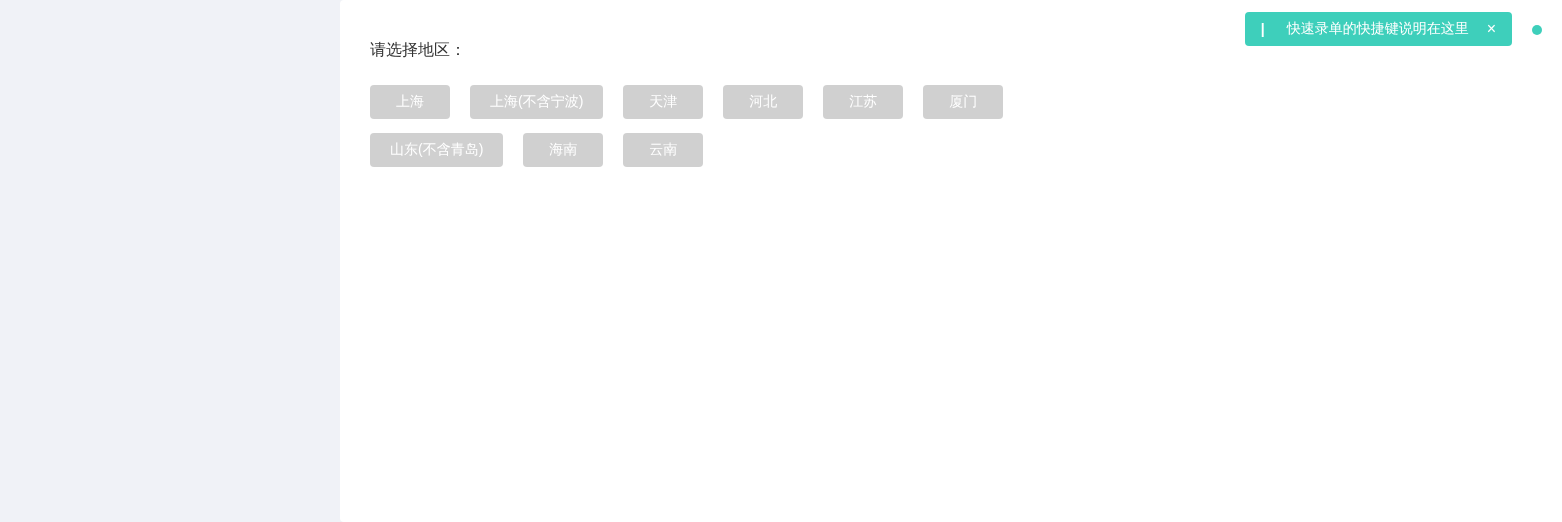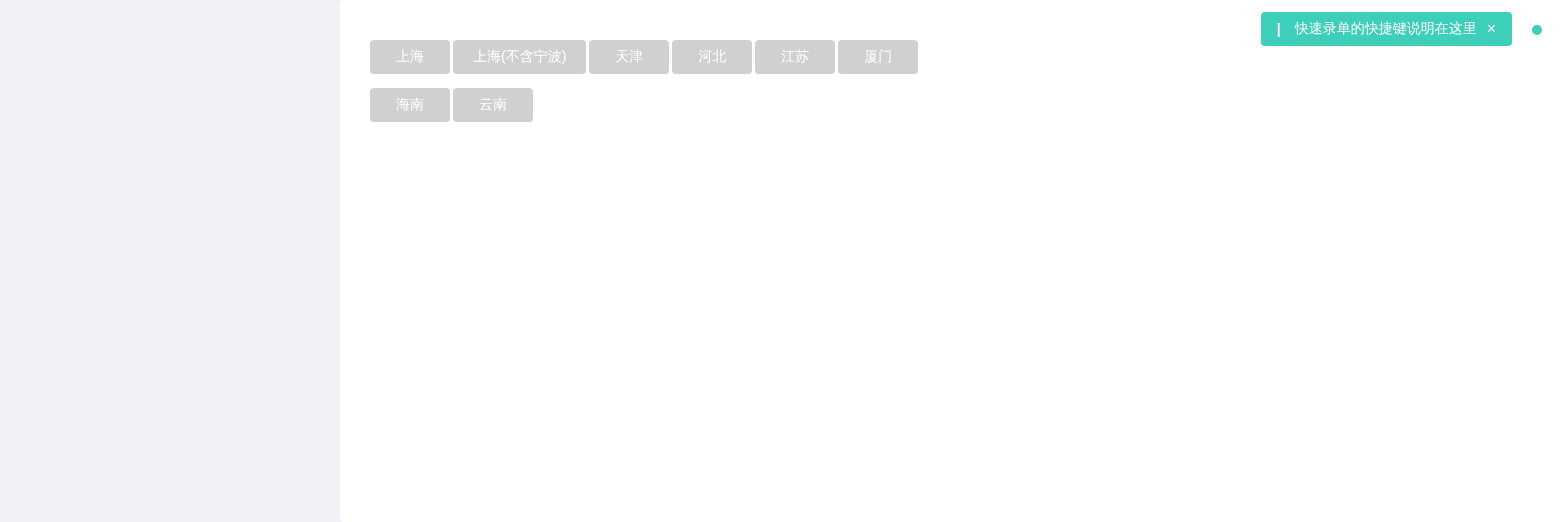--- a/index.html
+++ b/index.html
@@ -43,21 +43,21 @@
     .region-title {
       font-size: 16px;
       color: #333;
       margin-bottom: 24px;
       font-weight: normal;
     }
 
     .region-buttons-row {
       display: flex;
       flex-wrap: nowrap;
-      gap: 3px;
+      gap: 20px;
       margin-bottom: 14px;
       align-items: flex-end;
     }
 
     .region-btn {
       background: #d0d0d0;
       color: #fff;
       border: none;
       border-radius: 4px;
       padding: 8px 20px;
@@ -74,21 +74,21 @@
       position: absolute;
       top: 12px;
       right: 50px;
       background: #3ecfbb;
       color: #fff;
       padding: 8px 16px;
       border-radius: 4px;
       font-size: 14px;
       display: flex;
       align-items: center;
-      gap: 10px;
+      gap: 18px;
       white-space: nowrap;
       z-index: 100;
     }
 
     .tooltip-banner::before {
       content: '|';
       font-weight: bold;
       margin-right: 4px;
     }
 
@@ -118,30 +118,32 @@
       background: #3ecfbb;
     }
   </style>
 </head>
 <body>
 
 <div class="sidebar"></div>
 
 <div class="main-content">
   <div class="region-section">
+    <div class="region-title">请选择地区：</div>
 
     <div class="region-buttons-row" id="row-0">
         <button class="region-btn">上海</button>
         <button class="region-btn">上海(不含宁波)</button>
         <button class="region-btn">天津</button>
         <button class="region-btn">河北</button>
         <button class="region-btn">江苏</button>
         <button class="region-btn">厦门</button>
       </div>
     <div class="region-buttons-row" id="row-1">
+        <button class="region-btn">山东(不含青岛)</button>
         <button class="region-btn">海南</button>
         <button class="region-btn">云南</button>
       </div>
   </div>
 </div>
 
 <div class="tooltip-banner">
   <span>快速录单的快捷键说明在这里</span>
   <span class="tooltip-close">×</span>
 </div>

